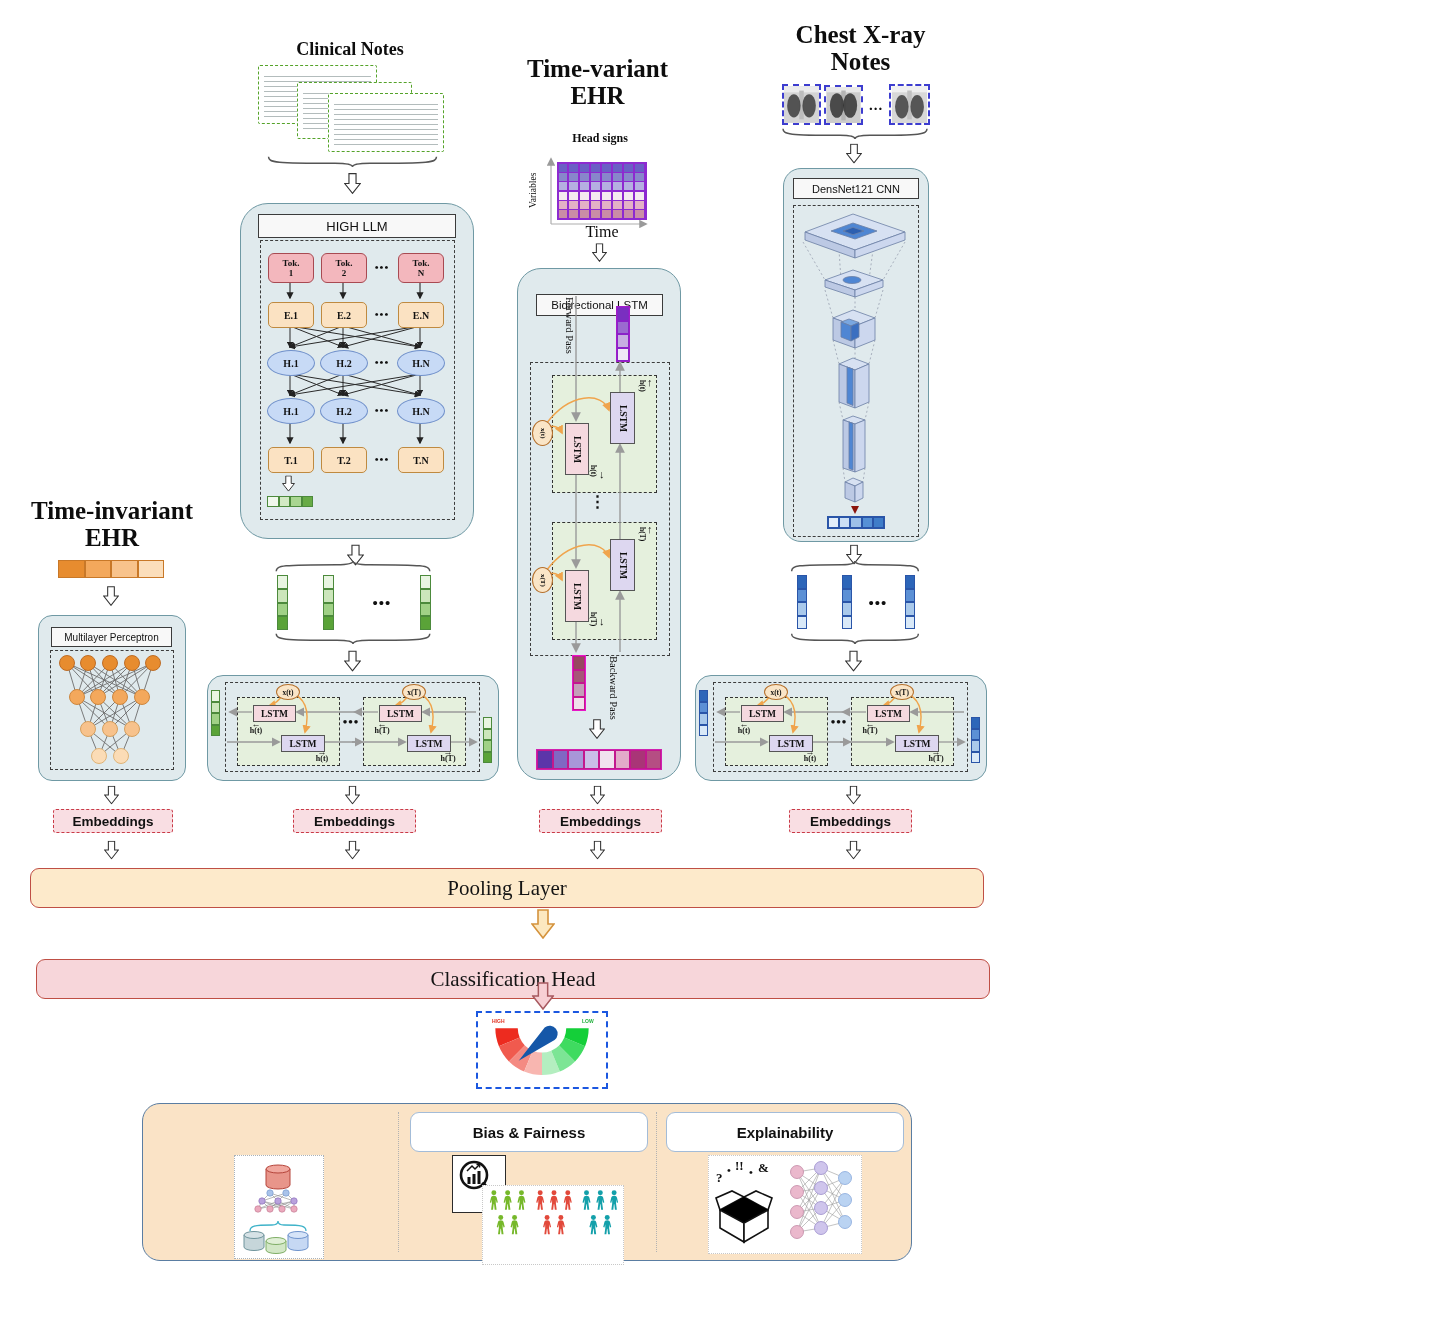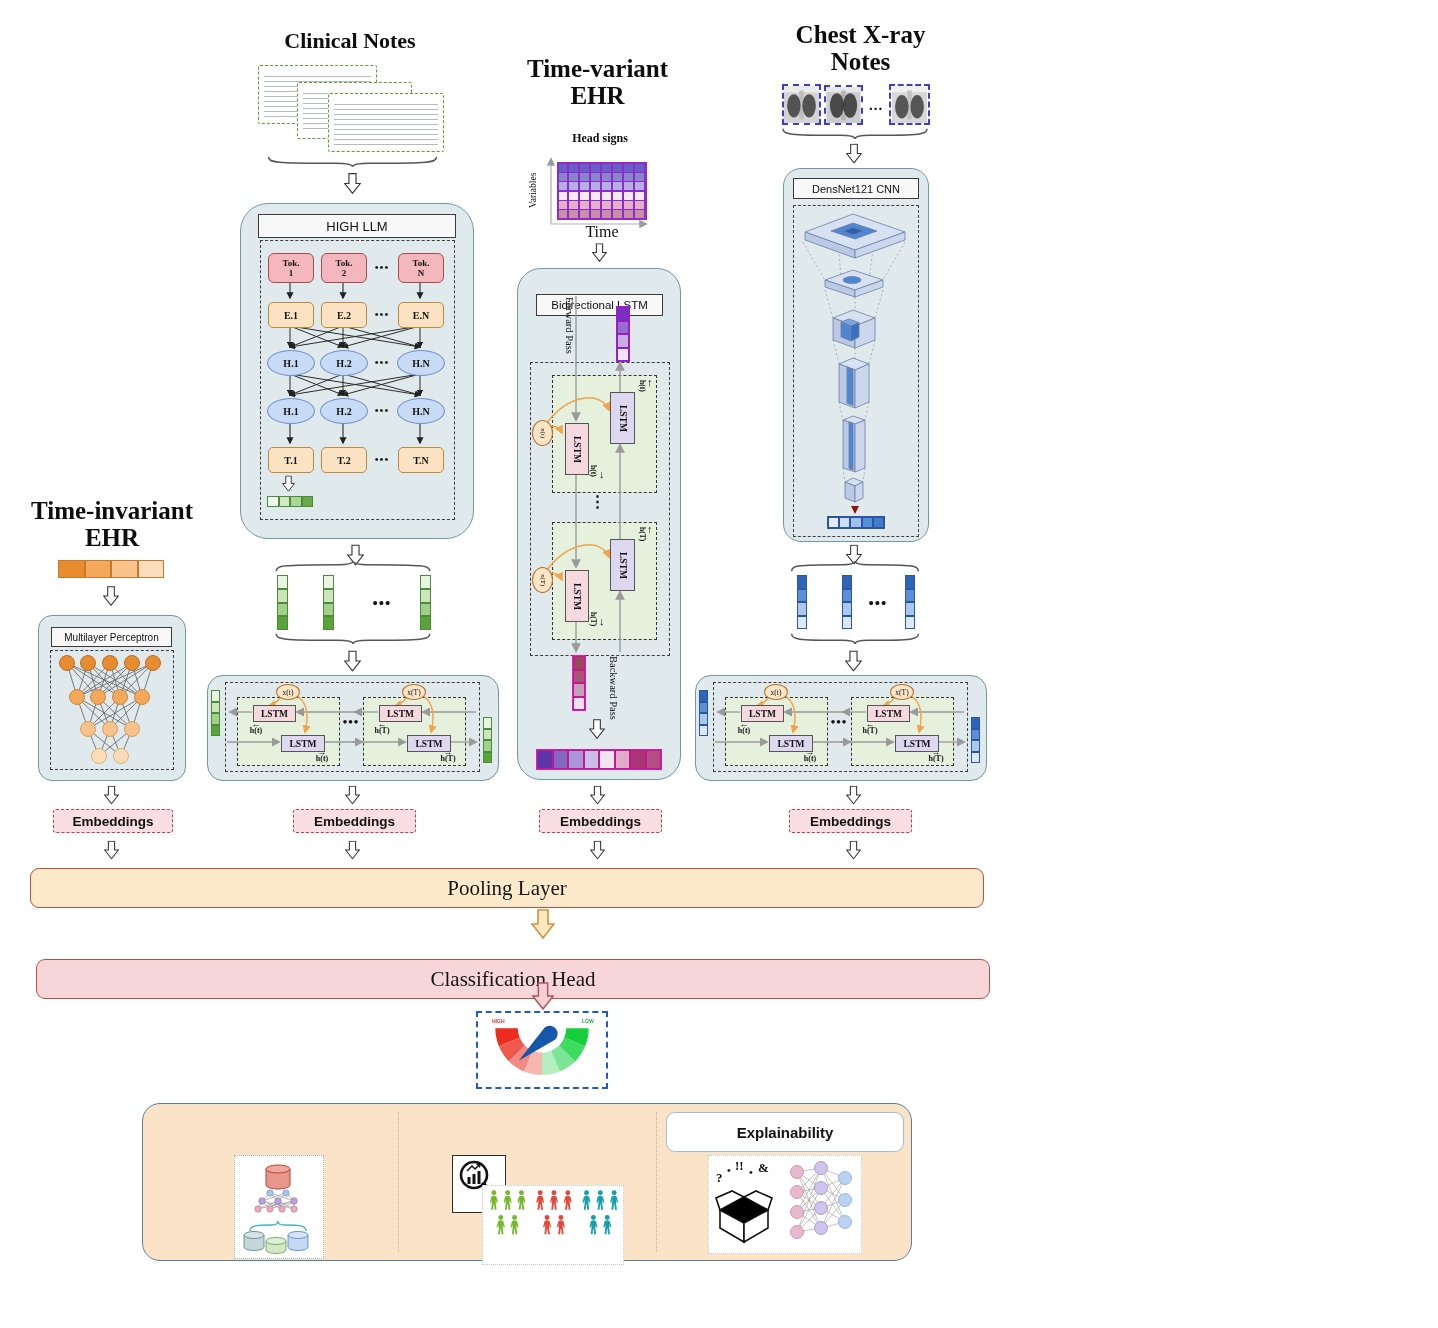--- a/index.html
+++ b/index.html
@@ -27,21 +27,21 @@
   .bd-p .cell{border:0.8px solid #8a22c8;}
   .bd-m .cell{border:0.8px solid #c2188e;}
   .bd-o .cell{border:0.8px solid #c87828;}
   .lstmP{background:#f5d9df;border:1.3px solid #555;}
   .lstmV{background:#ddd7f0;border:1.3px solid #555;}
   .lstm-h{position:absolute;display:flex;align-items:center;justify-content:center;
           font-weight:bold;font-size:9.5px;}
   .vtext{writing-mode:vertical-rl;}
   .vup{writing-mode:vertical-rl;transform:rotate(180deg);}
   .xc{position:absolute;background:#fae5c7;border:1.1px solid #b5702c;border-radius:50%;
-      display:flex;align-items:center;justify-content:center;font-weight:normal;}
+      display:flex;align-items:center;justify-content:center;font-weight:bold;}
   .emb{position:absolute;background:#f9dee3;border:1.8px dashed #c93a47;border-radius:3px;
        display:flex;align-items:center;justify-content:center;
        font-family:"Liberation Sans",sans-serif;font-weight:bold;font-size:13.5px;color:#111;}
   .bar{position:absolute;display:flex;align-items:center;justify-content:center;border-radius:9px;
        font-size:21px;color:#141414;}
   .doc{position:absolute;background:#fff;border:1.6px dashed #55a32a;border-radius:2px;}
   .doc .lines{position:absolute;left:5px;top:6px;right:5px;bottom:6px;
        background-image:repeating-linear-gradient(to bottom,transparent 0 4px,#b3bcbc 4px 5px);}
   .hl{position:absolute;font-size:8px;font-weight:bold;line-height:1;text-align:center;color:#111;}
   .hl .ov{display:block;font-size:9px;line-height:0.55;}
@@ -71,21 +71,21 @@
         <path d="M0 0 L10 5 L0 10 Z" fill="#9a9a9a"></path>
       </marker>
     <marker id="ahO" viewBox="0 0 10 10" refX="8" refY="5" markerWidth="6" markerHeight="6" orient="auto-start-reverse">
         <path d="M0 0 L10 5 L0 10 Z" fill="#f0a44c"></path>
       </marker>
   </defs>
 </svg>
 
 <div id="canvas">
 
-  <div class="a t" style="left:255px;top:29px;width:190px;font-size:22px;">Clinical Notes</div>
+  <div class="a t" style="left:255px;top:40px;width:190px;font-size:18px;">Clinical Notes</div>
 
   <div class="doc" style="left:258px;top:65px;width:117px;height:57px;">
       <div class="lines"></div>
     </div>
   <div class="doc" style="left:297px;top:82px;width:113px;height:55px;">
       <div class="lines"></div>
     </div>
   <div class="doc" style="left:328px;top:93px;width:114px;height:57px;">
       <div class="lines"></div>
     </div>
@@ -610,20 +610,21 @@
       <path d="M114,35.9 A52,52 0 0 0 118,16 L93,16 A27,27 0 0 1 90.9,26.3 Z" fill="#14cf39"></path>
       <path d="M40,52 L69,15 A8.5,8.5 0 1 1 80,29 Z" fill="#1557a8"></path>
     </svg>
     <span class="a" style="left:14px;top:5px;font-size:5px;font-weight:bold;color:#e03020;font-family:'Liberation Sans',sans-serif;">HIGH</span>
     <span class="a" style="left:104px;top:5px;font-size:5px;font-weight:bold;color:#1faf3a;font-family:'Liberation Sans',sans-serif;">LOW</span>
   </div>
 
   <div class="a" style="left:142px;top:1103px;width:770px;height:158px;background:#fae3c6;border:1.6px solid #5a7da2;border-radius:18px;box-sizing:border-box;"></div>
   <div class="sep" style="left:398px;top:1112px;height:140px;"></div>
   <div class="sep" style="left:656px;top:1112px;height:140px;"></div>
+  <div class="ptitle" style="left:410px;top:1112px;width:236px;height:38px;">Bias &amp; Fairness</div>
   <div class="ptitle" style="left:666px;top:1112px;width:236px;height:38px;">Explainability</div>
 
   <div class="card" style="left:234px;top:1155px;width:88px;height:102px;">
     <svg width="84" height="98" viewBox="0 0 84 98" style="margin:1px;">
       <path d="M30,12 v16 a12,4 0 0 0 24,0 v-16" fill="#e8958a" stroke="#b5443a" stroke-width="1"></path>
       <ellipse cx="42" cy="12" rx="12" ry="4" fill="#f0a79e" stroke="#b5443a" stroke-width="1"></ellipse>
       <path d="M34,36L26,44M34,36L42,44M34,36L58,44M50,36L26,44M50,36L42,44M50,36L58,44M26,44L22,52M26,44L34,52M26,44L46,52M26,44L58,52M42,44L22,52M42,44L34,52M42,44L46,52M42,44L58,52M58,44L22,52M58,44L34,52M58,44L46,52M58,44L58,52" stroke="#8a8a8a" stroke-width="0.6"></path>
       <g fill="#a9c3ea" stroke="#7a9cd0" stroke-width="0.7">
           <circle cx="34" cy="36" r="3.2"></circle>
           <circle cx="50" cy="36" r="3.2"></circle>

